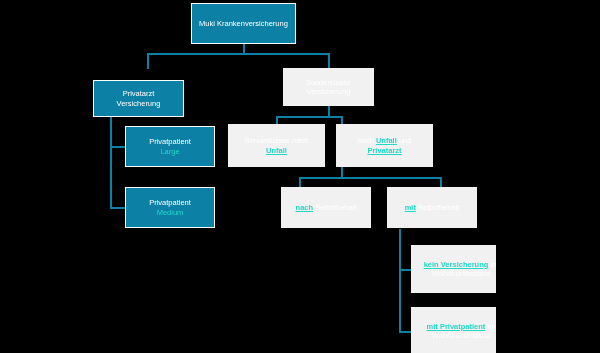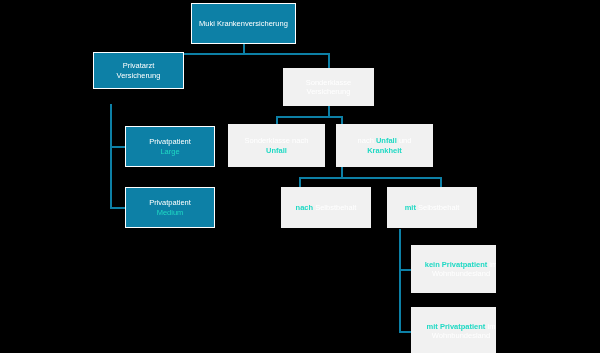--- a/index.html
+++ b/index.html
@@ -35,20 +35,21 @@
   }
   .node.gray {
     background: #f1f1f1;
     color: #ffffff;
     border-color: #f1f1f1;
   }
   .node .txt { display: block; }
   .accent {
     color: #1fd9c4;
     font-weight: bold;
+    text-decoration: underline;
   }
   .accent-light {
     color: #1fd9c4;
   }
 
   
   .conn {
     position: absolute;
     background: #0d80a6;
   }
@@ -83,21 +84,21 @@
   <div class="conn v" style="left:440px; top:177px; height:10px;"></div>
 
   <div class="conn v" style="left:399px; top:229px; height:104px;"></div>
   <div class="conn h" style="left:399px; top:269px; width:13px;"></div>
   <div class="conn h" style="left:399px; top:331px; width:13px;"></div>
 
   <div class="node teal" style="left:191px; top:3px; width:105px; height:41px;">
     <span class="txt">Muki Krankenversicherung</span>
   </div>
 
-  <div class="node teal" style="left:93px; top:52px; width:91px; height:37px;">
+  <div class="node teal" style="left:93px; top:80px; width:91px; height:37px;">
     <span class="txt">Privatarzt Versicherung</span>
   </div>
 
   <div class="node gray" style="left:283px; top:68px; width:91px; height:38px;">
     <span>
       <span class="txt">Sonderklasse</span>
       <span class="txt">Versicherung</span>
     </span>
   </div>
 
@@ -113,32 +114,32 @@
       <span class="txt">Privatpatient</span>
       <span class="txt accent-light">Medium</span>
     </span>
   </div>
 
   <div class="node gray" style="left:228px; top:124px; width:97px; height:43px;">
     <span><span>Sonderklasse nach </span><span class="accent">Unfall</span></span>
   </div>
 
   <div class="node gray" style="left:336px; top:124px; width:97px; height:43px;">
-    <span><span>nach </span><span class="accent">Unfall</span><span> und </span><span class="accent">Krankheit</span></span>
+    <span><span>nach </span><span class="accent">Unfall</span><span> und </span><span class="accent">Privatarzt</span></span>
   </div>
 
   <div class="node gray" style="left:281px; top:187px; width:90px; height:41px;">
     <span><span class="accent">nach</span><span> Selbstbehalt</span></span>
   </div>
 
   <div class="node gray" style="left:387px; top:187px; width:90px; height:41px;">
     <span><span class="accent">mit</span><span> Selbstbehalt</span></span>
   </div>
 
   <div class="node gray" style="left:411px; top:245px; width:100px; height:48px;">
-    <span><span class="accent">kein Privatpatient</span><span> im</span><span class="txt">Wohnbundesland</span></span>
+    <span><span class="accent">kein Versicherung</span><span> im</span><span class="txt">Wohnbundesland</span></span>
   </div>
 
   <div class="node gray" style="left:411px; top:307px; width:100px; height:48px;">
     <span><span class="accent">mit Privatpatient</span><span> im</span><span class="txt">Wohnbundesland</span></span>
   </div>
 
 </div>
 
 </body></html>

